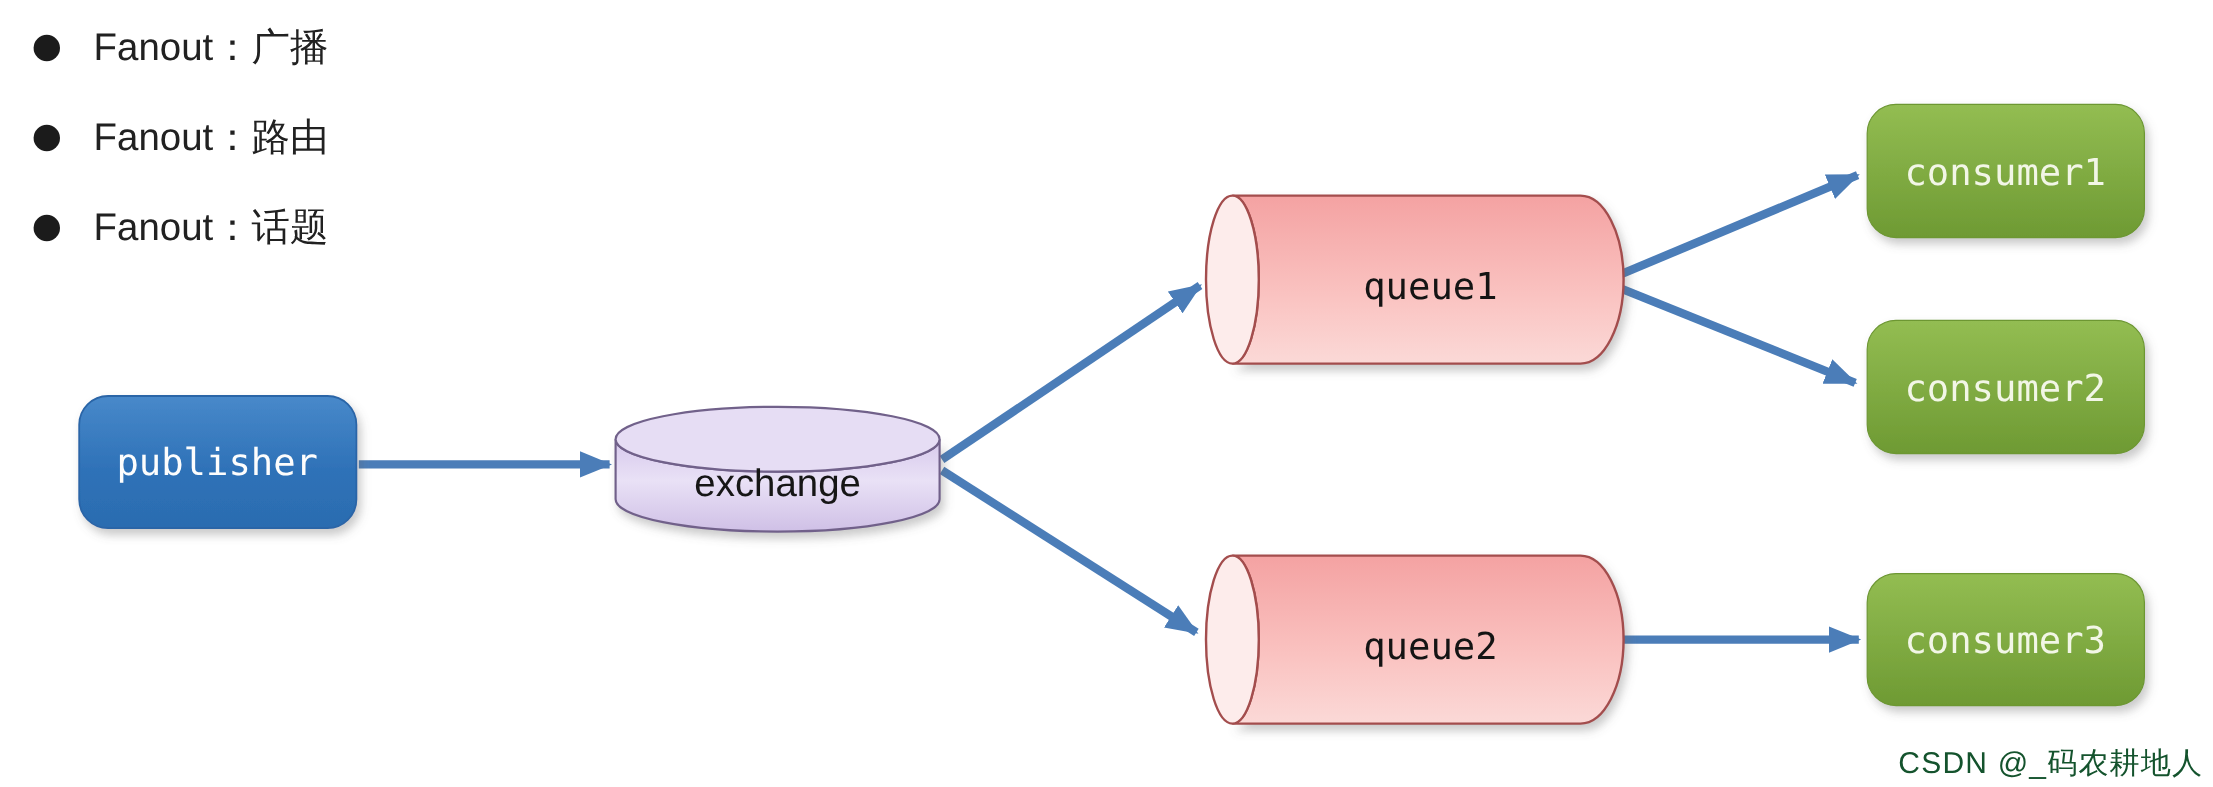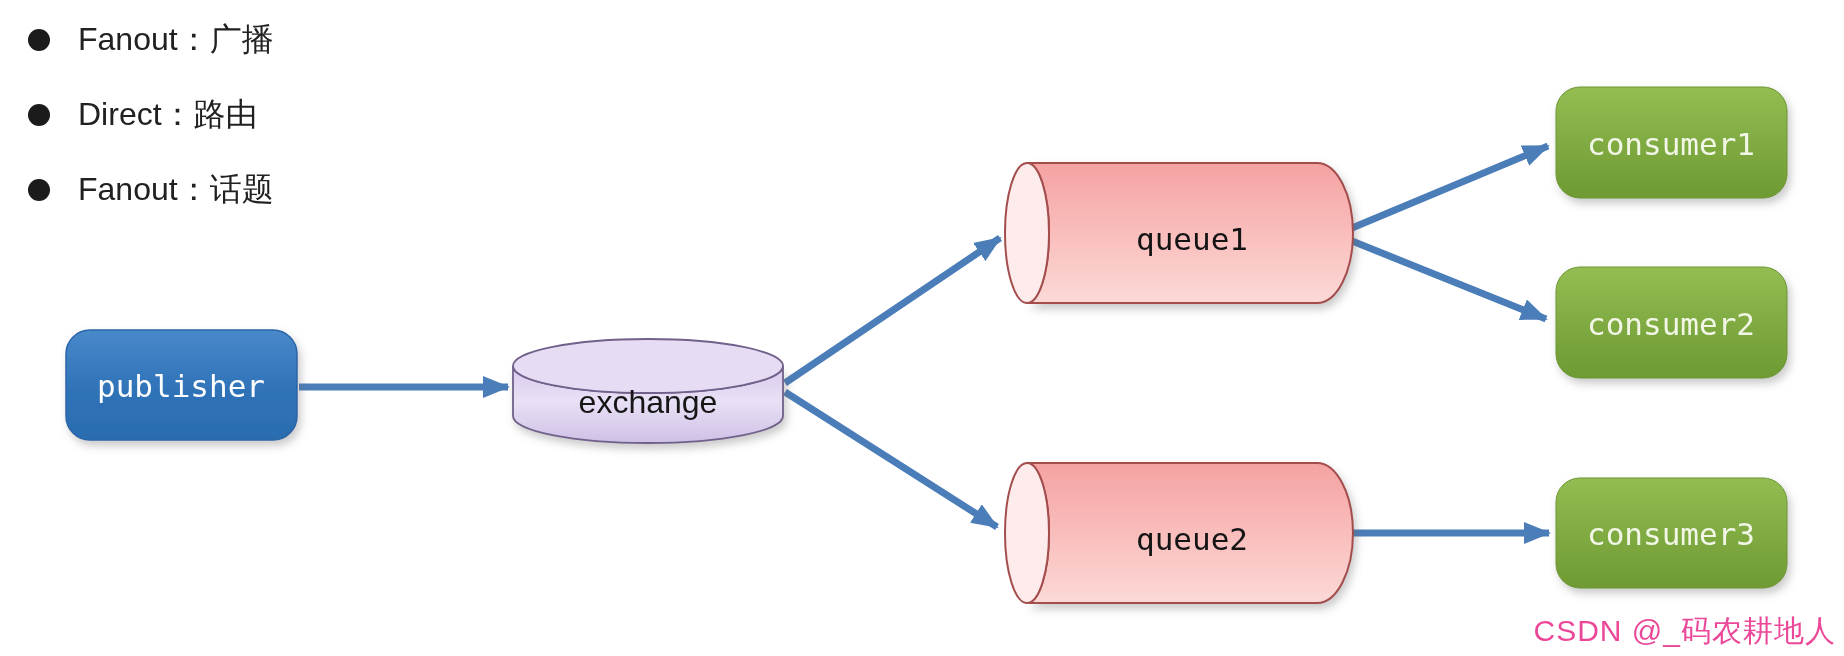--- a/index.html
+++ b/index.html
@@ -45,38 +45,38 @@
   .label-dark { fill: #141414; }
   .exchange-label {
     font-family: "Liberation Sans", "DejaVu Sans", sans-serif;
     font-size: 32px;
     fill: #161616;
   }
   .watermark {
     position: absolute;
     right: 8px;
     bottom: 4px;
-    font-size: 30px;
-    color: #ec4899;
+    font-size: 25px;
+    color: #14532d;
     letter-spacing: 1px;
   }
 </style>
 </head>
 <body>
 
 <div class="canvas">
 
   <ul class="legend">
     <li>
       <span class="dot"></span>
       <span>Fanout：广播</span>
     </li>
     <li>
       <span class="dot"></span>
-      <span>Direct：路由</span>
+      <span>Fanout：路由</span>
     </li>
     <li>
       <span class="dot"></span>
       <span>Fanout：话题</span>
     </li>
   </ul>
 
   <svg class="diagram" width="1844" height="656" viewBox="0 0 1844 656">
     <defs>
       <linearGradient id="blueGrad" x1="0" y1="0" x2="0" y2="1">

